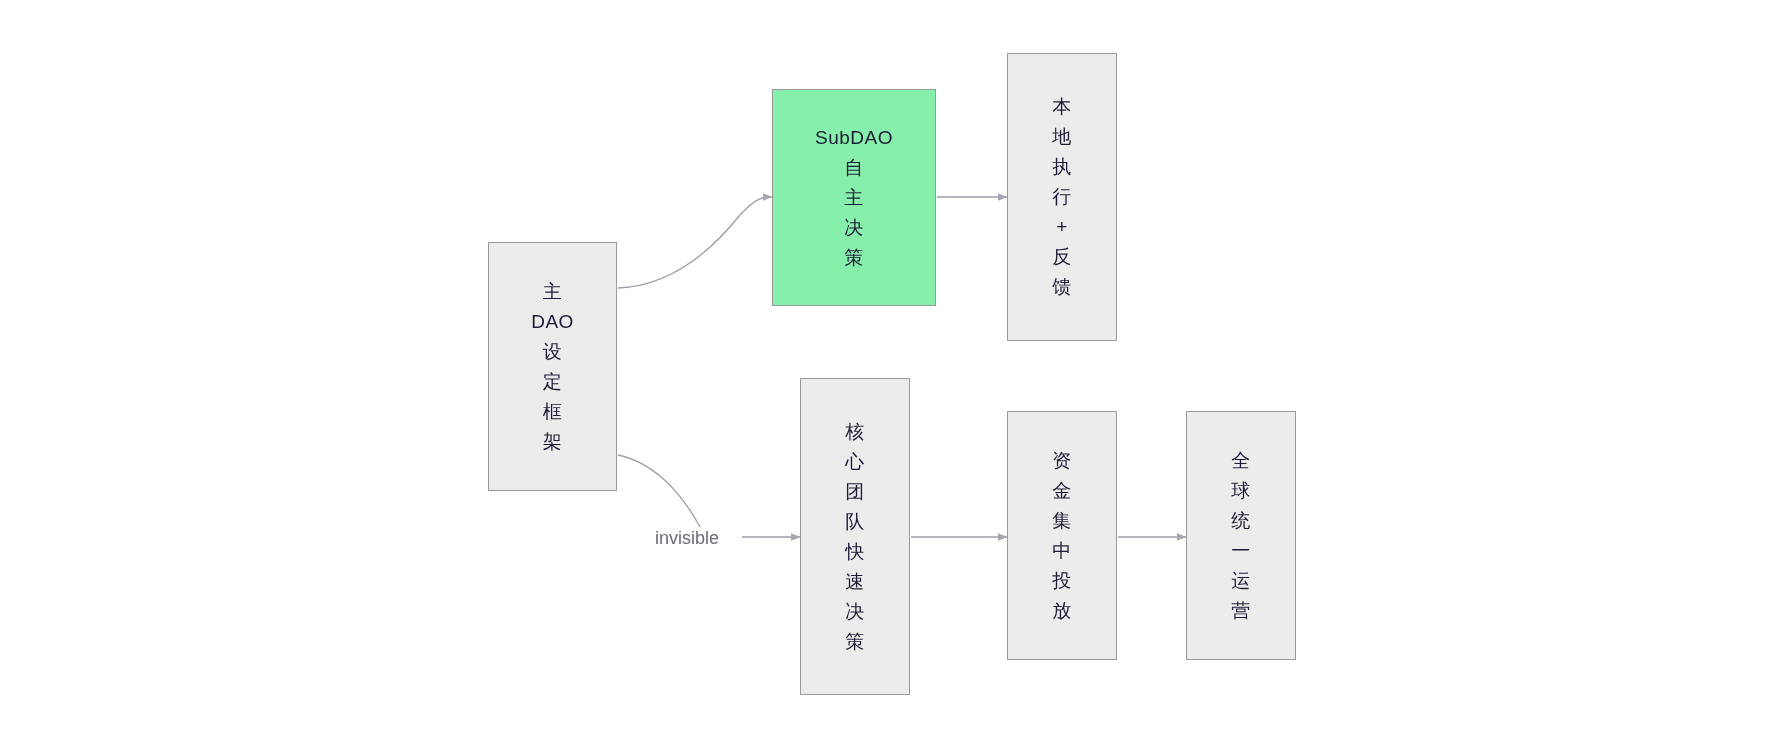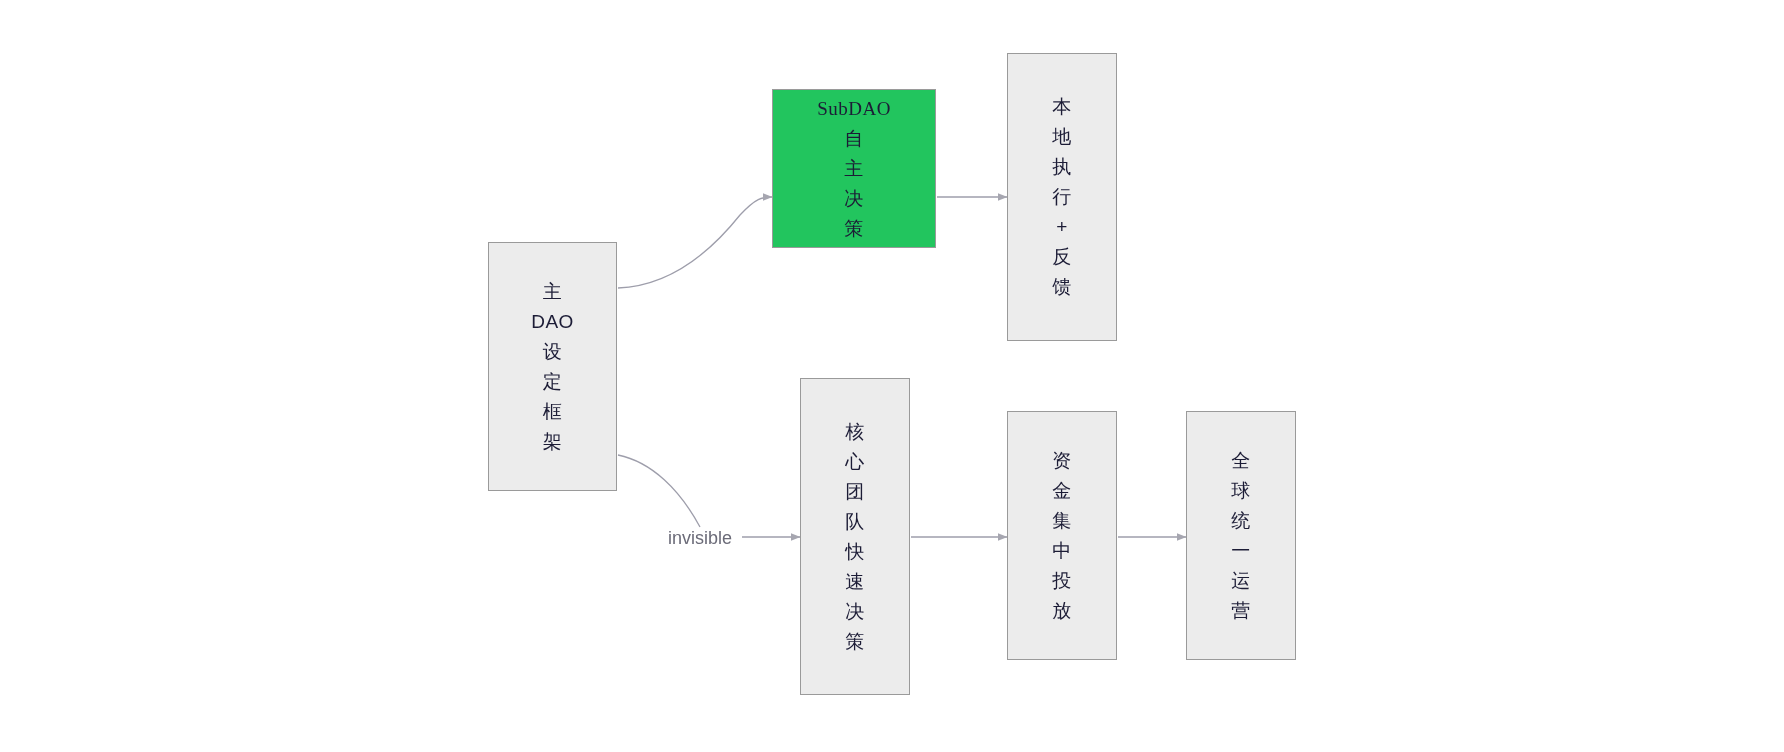--- a/index.html
+++ b/index.html
@@ -45,21 +45,20 @@
     padding: 2px 0;
   }
   .edge-label {
     position: absolute;
     font-size: 18px;
     color: #6b6b78;
     background: #ffffff;
     padding: 0 4px;
     white-space: nowrap;
     z-index: 3;
-    margin-left: 13px;
   }
 </style>
 </head>
 <body>
 
 <div id="canvas" style="width: 1784px; height: 752px; background: rgb(255, 255, 255);">
 
   <svg id="edge-layer" viewBox="0 0 1784 752" width="1784" height="752" xmlns="http://www.w3.org/2000/svg">
     <defs>
       <marker id="arrowhead" markerWidth="10" markerHeight="8" refX="9.5" refY="4" orient="auto" markerUnits="userSpaceOnUse">
@@ -78,21 +77,21 @@
 
   <div id="nodes">
       <div class="node" style="left: 488px; top: 242px; width: 129px; height: 249px; background: rgb(236, 236, 236); border-color: rgb(154, 154, 154);">
         <div class="node-label" style="color: rgb(28, 28, 54);">主
 DAO
 设
 定
 框
 架</div>
       </div>
-      <div class="node" style="left: 772px; top: 89px; width: 164px; height: 159px; background: #22c55e; border-color: rgb(154, 154, 154); font-family: Liberation Serif, serif;">
+      <div class="node" style="left: 772px; top: 89px; width: 164px; height: 217px; background: #86efac; border-color: rgb(154, 154, 154);">
         <div class="node-label" style="color: rgb(28, 28, 54);">SubDAO
 自
 主
 决
 策</div>
       </div>
       <div class="node" style="left: 1007px; top: 53px; width: 110px; height: 288px; background: rgb(236, 236, 236); border-color: rgb(154, 154, 154);">
         <div class="node-label" style="color: rgb(28, 28, 54);">本
 地
 执

